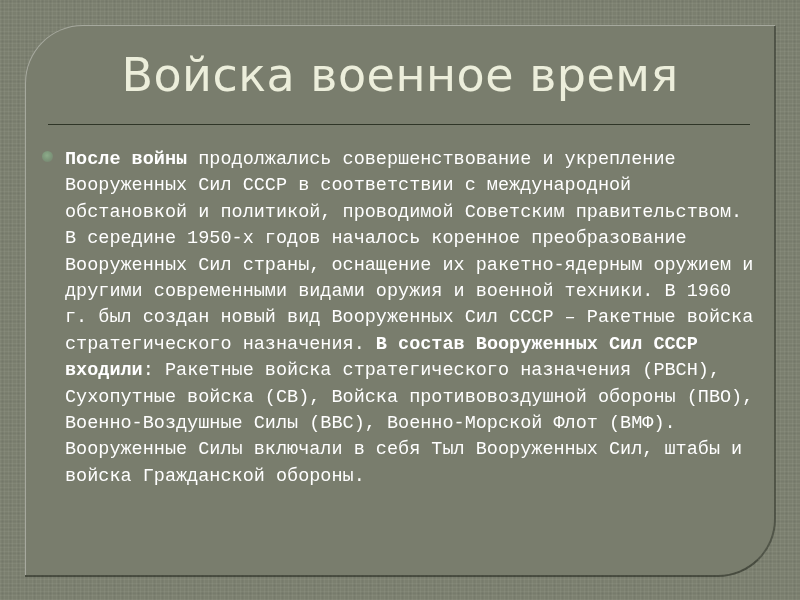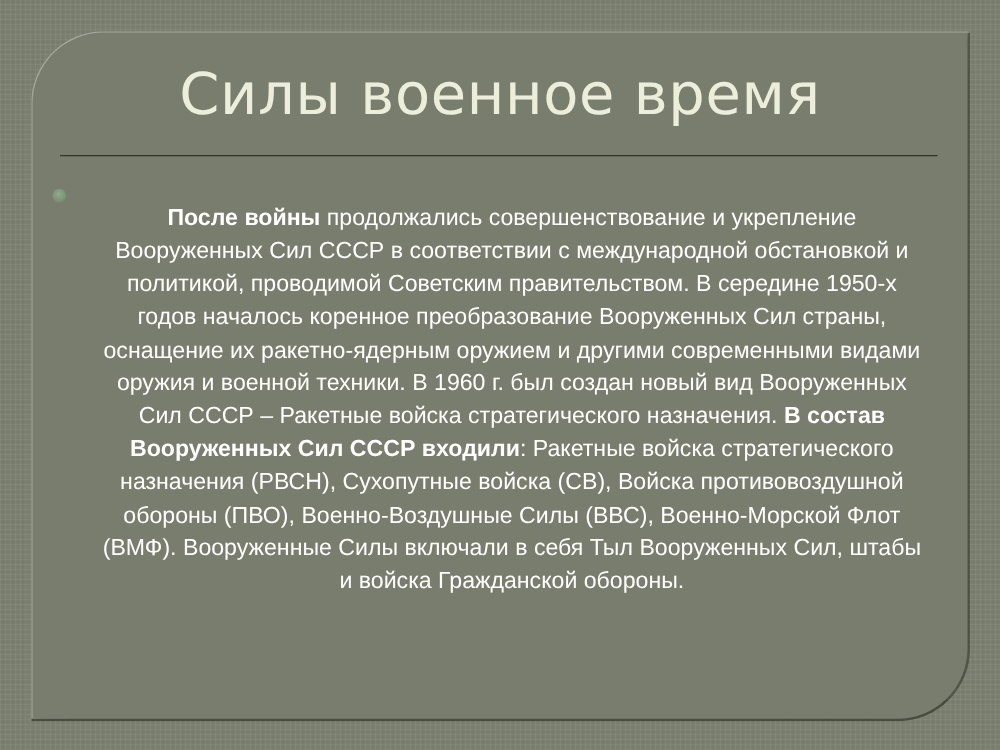--- a/index.html
+++ b/index.html
@@ -110,43 +110,43 @@
     width: 11px;
     height: 11px;
     margin-top: 8px;
     margin-right: 8px;
     border-radius: 50%;
     background: radial-gradient(circle at 45% 40%, #8fae8c 0%, #7e9a7c 45%, #777d6d 100%);
     opacity: 0.95;
   }
   #body-paragraph {
     flex: 1 1 auto;
-    margin: 18px;
-    font-family: Liberation Sans, sans-serif;
+    margin: 4px;
+    font-family: Liberation Mono, monospace;
     font-size: 18.5px;
     line-height: 26.4px;
     color: #ffffff;
-    text-align: center;
+    text-align: left;
     word-spacing: 0px;
   }
   #body-paragraph b {
     font-weight: 700;
   }
 </style>
 </head>
 <body>
 
 <div id="slide-root">
 
   <div id="slide-panel"></div>
   <div id="panel-highlight"></div>
   <div id="panel-shadow"></div>
 
   <div id="title-block">
-    <h1 id="slide-title">Силы военное время</h1>
+    <h1 id="slide-title">Войска военное время</h1>
   </div>
 
   <div id="title-rule"></div>
 
   <div id="body-block">
     <div class="bullet-row">
       <span id="body-bullet"></span>
       <p id="body-paragraph">
         <b>После войны</b><span> продолжались совершенствование и укрепление Вооруженных Сил СССР в соответствии с международной обстановкой и политикой, проводимой Советским правительством. В середине 1950-х годов началось коренное преобразование Вооруженных Сил страны, оснащение их ракетно-ядерным оружием и другими современными видами оружия и военной техники. В 1960 г. был создан новый вид Вооруженных Сил СССР – Ракетные войска стратегического назначения. </span><b>В состав Вооруженных Сил СССР входили</b><span>: Ракетные войска стратегического назначения (РВСН), Сухопутные войска (СВ), Войска противовоздушной обороны (ПВО), Военно-Воздушные Силы (ВВС), Военно-Морской Флот (ВМФ). Вооруженные Силы включали в себя Тыл Вооруженных Сил, штабы и войска Гражданской обороны.</span>
       </p>

